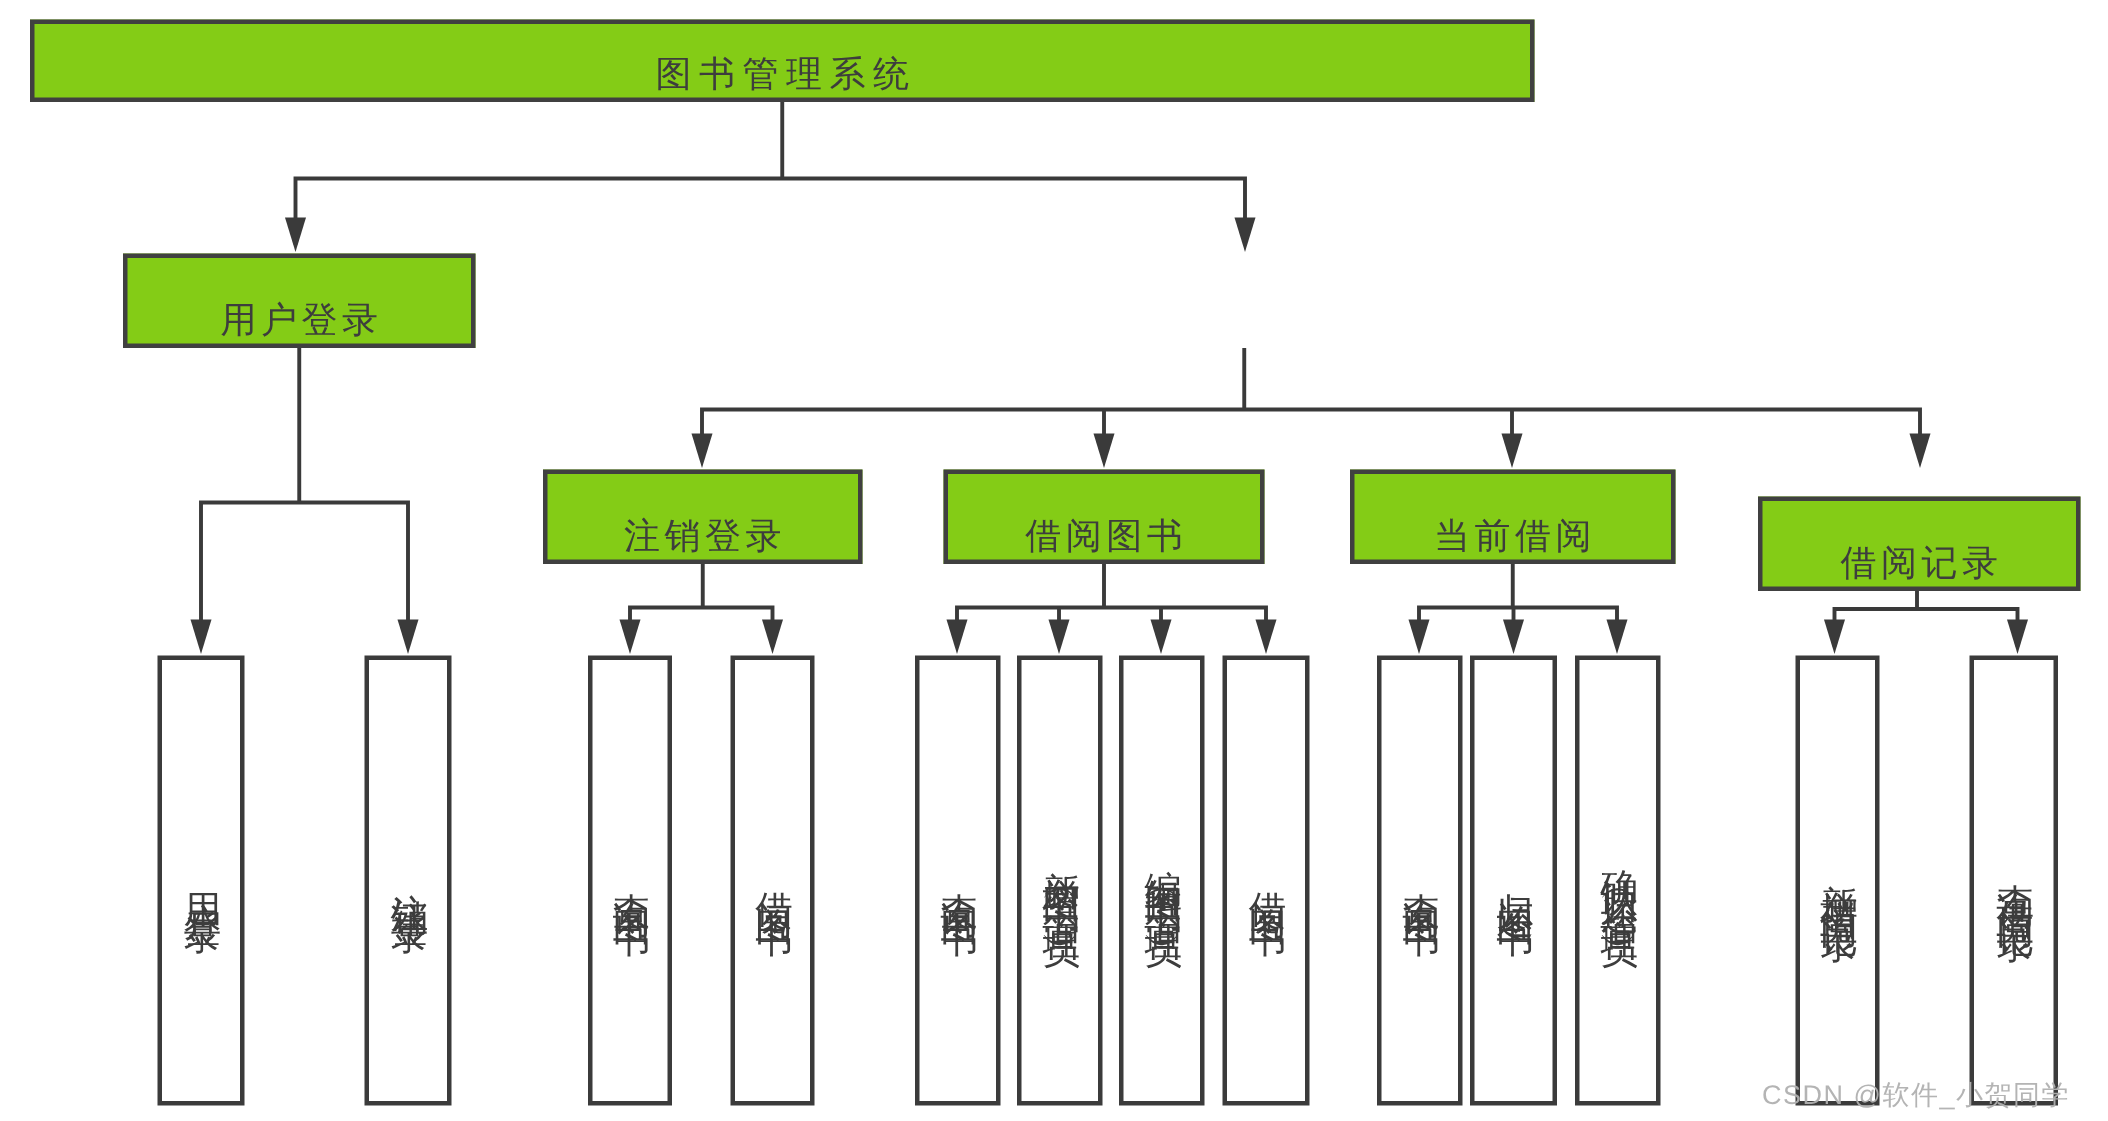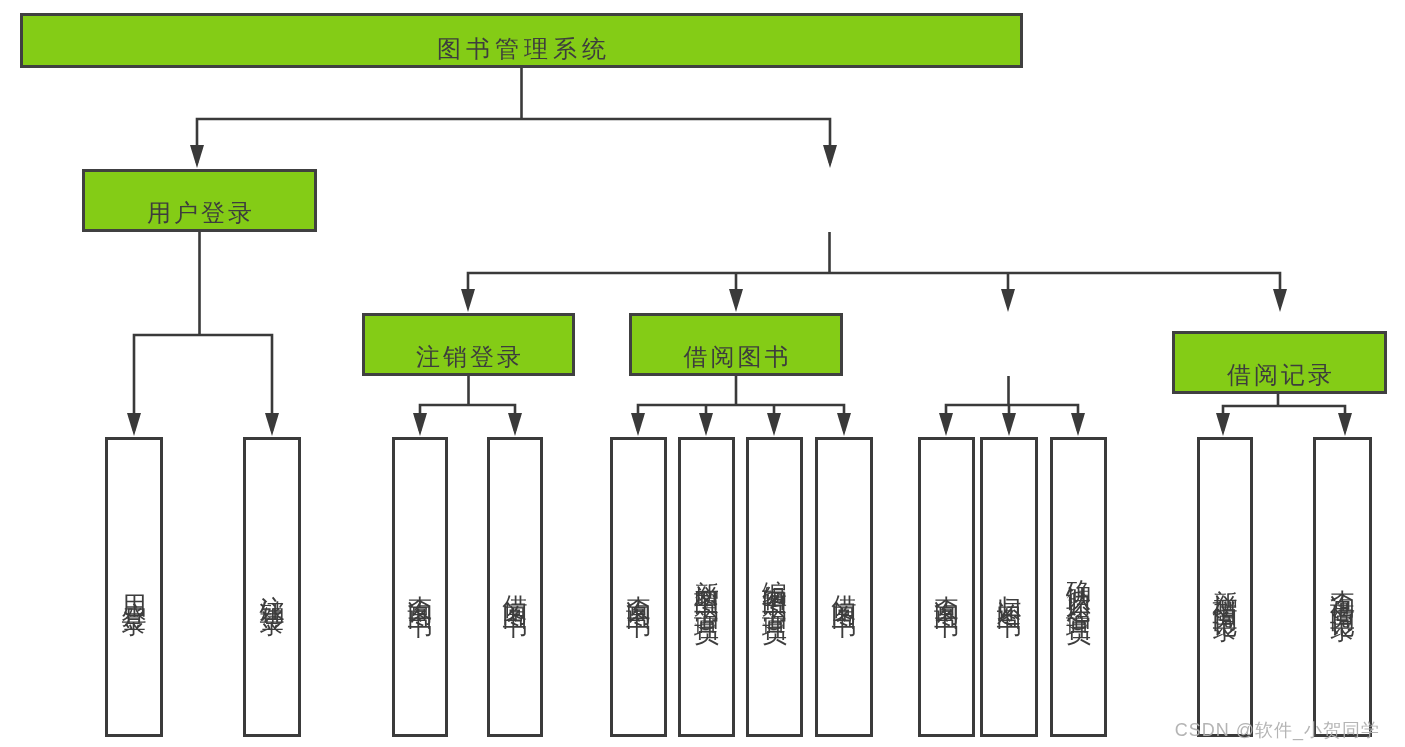--- a/index.html
+++ b/index.html
@@ -130,20 +130,23 @@
   <div class="box" style="left:82px;top:169px;width:235px;height:63px">
     <span class="lbl">用户登录</span>
   </div>
 
   <div class="box" style="left:362px;top:313px;width:213px;height:63px">
     <span class="lbl">注销登录</span>
   </div>
   <div class="box" style="left:629px;top:313px;width:214px;height:63px">
     <span class="lbl">借阅图书</span>
   </div>
+  <div class="box" style="left:900px;top:313px;width:217px;height:63px">
+    <span class="lbl">当前借阅</span>
+  </div>
   <div class="box" style="left:1172px;top:331px;width:215px;height:63px">
     <span class="lbl">借阅记录</span>
   </div>
 
   <div class="vbox" style="left:105px;width:58px">
     <span class="vlbl">用户登录</span>
   </div>
   <div class="vbox" style="left:243px;width:58px">
     <span class="vlbl">注销登录</span>
   </div>

